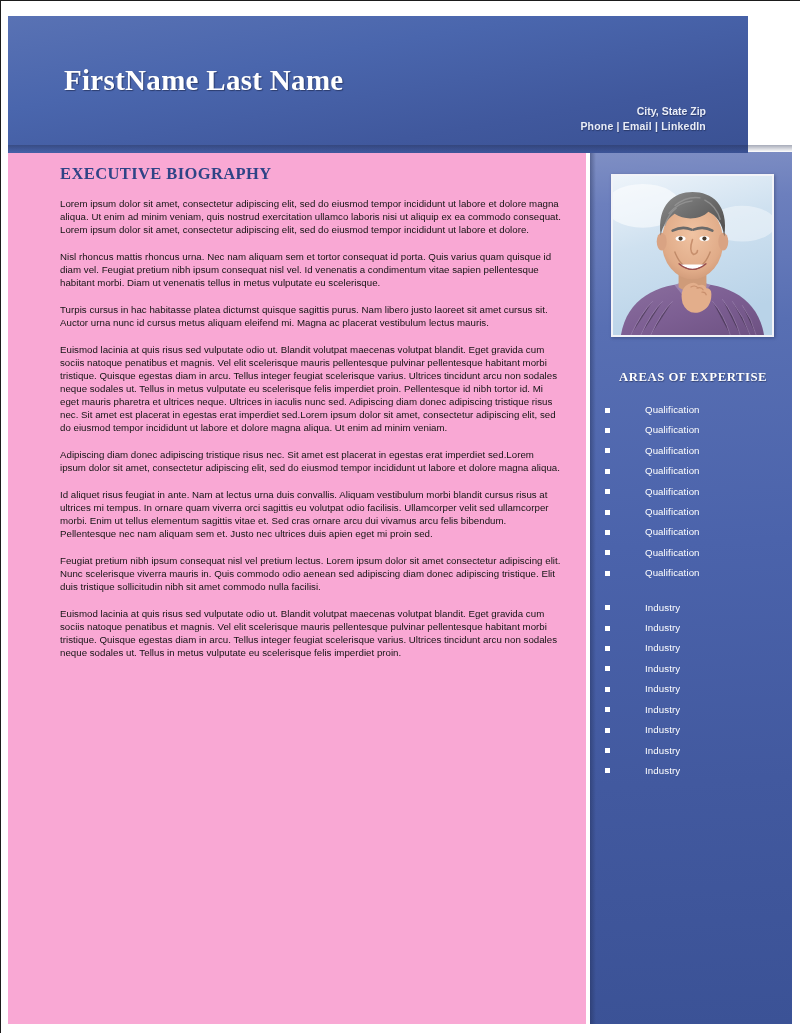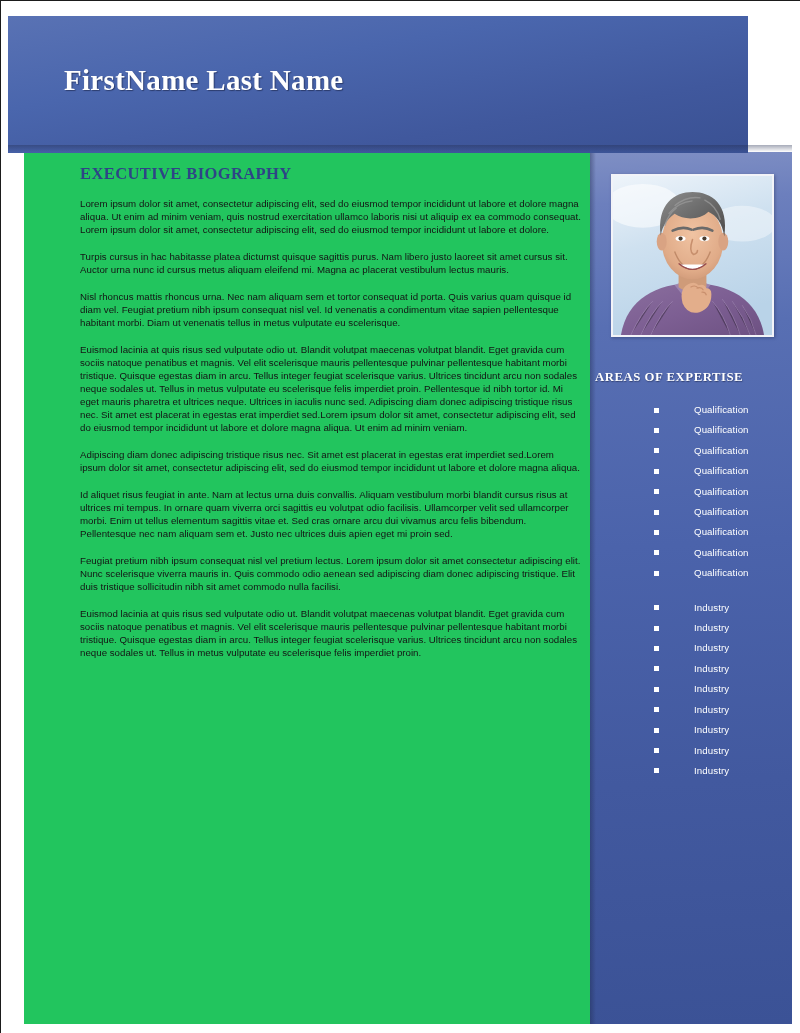--- a/index.html
+++ b/index.html
@@ -80,25 +80,25 @@
     font-size: 10.5px;
     font-weight: bold;
     line-height: 15px;
     text-shadow: 0.5px 0.5px 1px rgba(20,28,60,0.5);
   }
   .contact-block .line2 { letter-spacing: 0.2px; }
 
   
   .main {
     position: absolute;
-    left: 24px;
+    left: 4px;
     top: 152px;
     width: 582px;
     bottom: 9px;
-    background: #22c55e;
+    background: #f9a8d4;
     z-index: 5;
     padding: 12px 24px 0 56px;
   }
 
   .section-title {
     font-family: "Liberation Serif", serif;
     font-weight: bold;
     font-size: 16.5px;
     letter-spacing: 0.4px;
     color: #2e4486;
@@ -154,31 +154,30 @@
   }
   .photo-svg { display: block; width: 100%; height: 100%; }
 
   .side-heading {
     font-family: "Liberation Serif", serif;
     font-weight: bold;
     font-size: 12.8px;
     letter-spacing: 0.5px;
     color: #ffffff;
     text-shadow: 0.5px 0.5px 1px rgba(20,28,60,0.5);
-    padding-left: 5px;
+    padding-left: 29px;
     line-height: 18px;
   }
   #expertise-heading { margin-top: 194px; }
   #industry-heading  { margin-top: 26px; }
 
   .side-list {
     list-style: none;
     margin-top: 14px;
-    padding-left: 21px;
-    margin-left: 40px;
+    padding-left: 12px;
   }
   .side-list li {
     position: relative;
     font-size: 9.7px;
     color: #ffffff;
     line-height: 20.4px;
     padding-left: 43px;
     letter-spacing: 0.1px;
   }
   .side-list li .bullet-sq {
@@ -191,31 +190,35 @@
   }
 </style>
 </head>
 <body>
 
 <div id="page">
 
   <div class="header">
     <div class="name-title">FirstName Last Name</div>
 
+    <div class="contact-block">
+      <div class="line1">City, State Zip</div>
+      <div class="line2">Phone | Email | LinkedIn</div>
+    </div>
   </div>
   <div class="header-shadow"></div>
 
   <div class="main">
     <div class="section-title">EXECUTIVE BIOGRAPHY</div>
 
 
     <div class="body-paras" id="body-paras">
         <p>Lorem ipsum dolor sit amet, consectetur adipiscing elit, sed do eiusmod tempor incididunt ut labore et dolore magna aliqua. Ut enim ad minim veniam, quis nostrud exercitation ullamco laboris nisi ut aliquip ex ea commodo consequat. Lorem ipsum dolor sit amet, consectetur adipiscing elit, sed do eiusmod tempor incididunt ut labore et dolore.</p>
+        <p>Nisl rhoncus mattis rhoncus urna. Nec nam aliquam sem et tortor consequat id porta. Quis varius quam quisque id diam vel. Feugiat pretium nibh ipsum consequat nisl vel. Id venenatis a condimentum vitae sapien pellentesque habitant morbi. Diam ut venenatis tellus in metus vulputate eu scelerisque.</p>
         <p>Turpis cursus in hac habitasse platea dictumst quisque sagittis purus. Nam libero justo laoreet sit amet cursus sit. Auctor urna nunc id cursus metus aliquam eleifend mi. Magna ac placerat vestibulum lectus mauris.</p>
-        <p>Nisl rhoncus mattis rhoncus urna. Nec nam aliquam sem et tortor consequat id porta. Quis varius quam quisque id diam vel. Feugiat pretium nibh ipsum consequat nisl vel. Id venenatis a condimentum vitae sapien pellentesque habitant morbi. Diam ut venenatis tellus in metus vulputate eu scelerisque.</p>
         <p>Euismod lacinia at quis risus sed vulputate odio ut. Blandit volutpat maecenas volutpat blandit. Eget gravida cum sociis natoque penatibus et magnis. Vel elit scelerisque mauris pellentesque pulvinar pellentesque habitant morbi tristique. Quisque egestas diam in arcu. Tellus integer feugiat scelerisque varius. Ultrices tincidunt arcu non sodales neque sodales ut. Tellus in metus vulputate eu scelerisque felis imperdiet proin. Pellentesque id nibh tortor id. Mi eget mauris pharetra et ultrices neque. Ultrices in iaculis nunc sed. Adipiscing diam donec adipiscing tristique risus nec. Sit amet est placerat in egestas erat imperdiet sed.Lorem ipsum dolor sit amet, consectetur adipiscing elit, sed do eiusmod tempor incididunt ut labore et dolore magna aliqua. Ut enim ad minim veniam.</p>
         <p>Adipiscing diam donec adipiscing tristique risus nec. Sit amet est placerat in egestas erat imperdiet sed.Lorem ipsum dolor sit amet, consectetur adipiscing elit, sed do eiusmod tempor incididunt ut labore et dolore magna aliqua.</p>
         <p>Id aliquet risus feugiat in ante. Nam at lectus urna duis convallis. Aliquam vestibulum morbi blandit cursus risus at ultrices mi tempus. In ornare quam viverra orci sagittis eu volutpat odio facilisis. Ullamcorper velit sed ullamcorper morbi. Enim ut tellus elementum sagittis vitae et. Sed cras ornare arcu dui vivamus arcu felis bibendum. Pellentesque nec nam aliquam sem et. Justo nec ultrices duis apien eget mi proin sed.</p>
         <p>Feugiat pretium nibh ipsum consequat nisl vel pretium lectus. Lorem ipsum dolor sit amet consectetur adipiscing elit. Nunc scelerisque viverra mauris in. Quis commodo odio aenean sed adipiscing diam donec adipiscing tristique. Elit duis tristique sollicitudin nibh sit amet commodo nulla facilisi.</p>
         <p>Euismod lacinia at quis risus sed vulputate odio ut. Blandit volutpat maecenas volutpat blandit. Eget gravida cum sociis natoque penatibus et magnis. Vel elit scelerisque mauris pellentesque pulvinar pellentesque habitant morbi tristique. Quisque egestas diam in arcu. Tellus integer feugiat scelerisque varius. Ultrices tincidunt arcu non sodales neque sodales ut. Tellus in metus vulputate eu scelerisque felis imperdiet proin.</p>
       </div>
   </div>
 
   <div class="sidebar">
 

